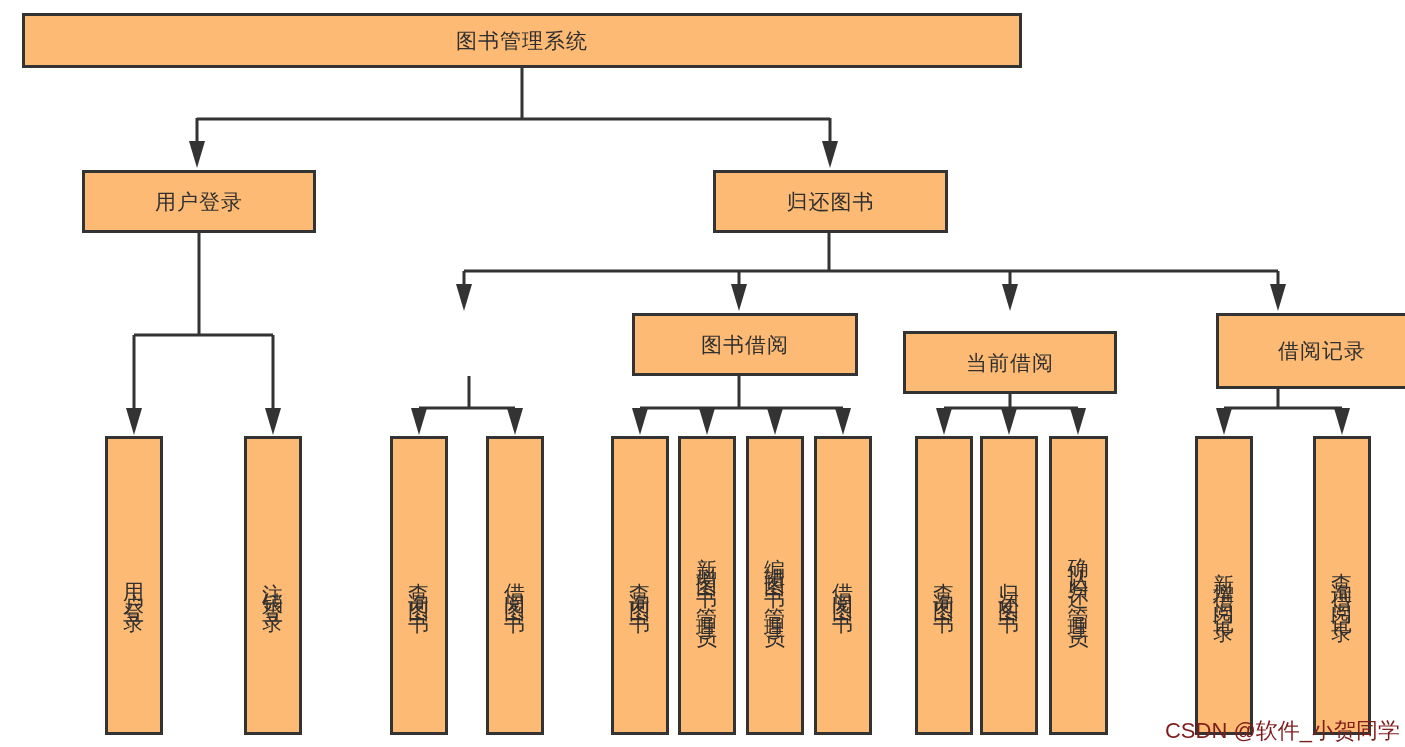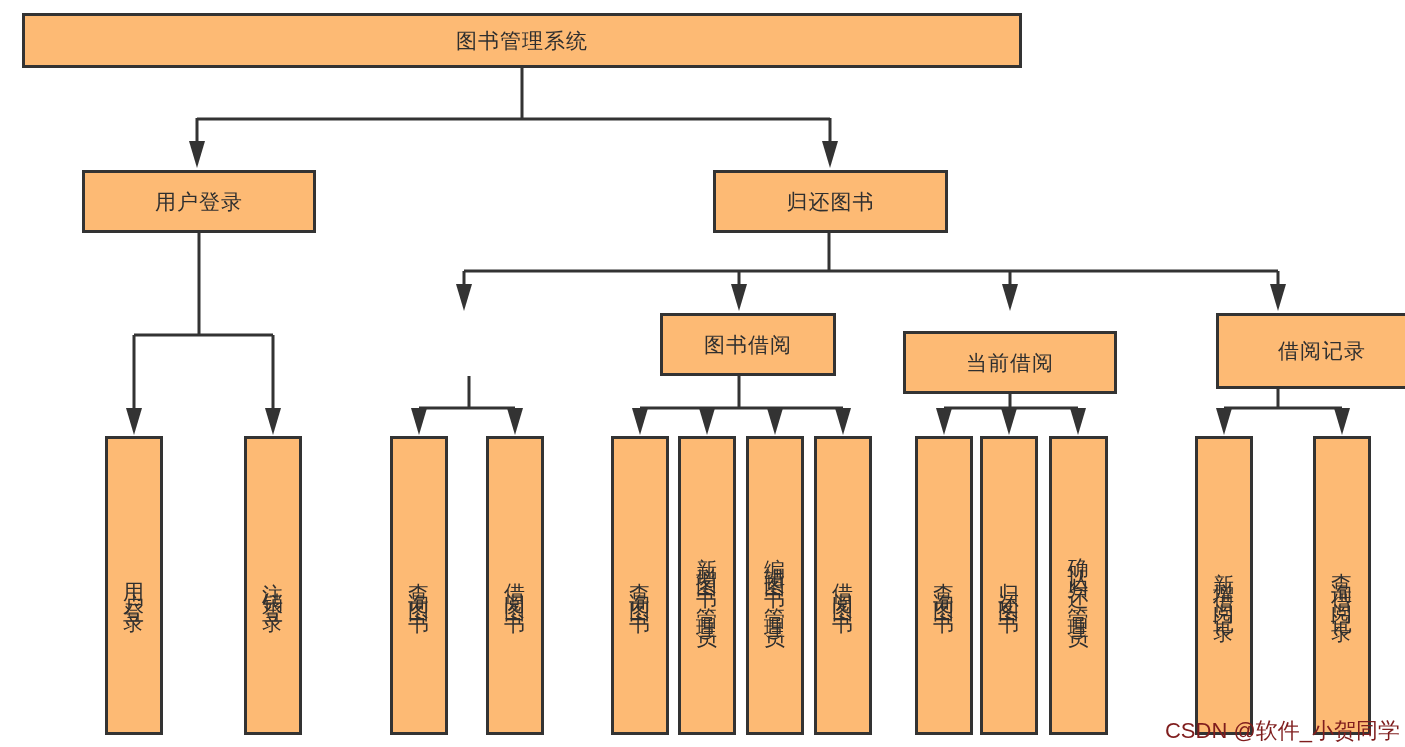--- a/index.html
+++ b/index.html
@@ -107,21 +107,21 @@
     <span>图书管理系统</span>
   </div>
 
   <div class="node hbox" style="left:82px; top:170px; width:234px; height:63px;">
     <span>用户登录</span>
   </div>
   <div class="node hbox" style="left:713px; top:170px; width:235px; height:63px;">
     <span>归还图书</span>
   </div>
 
-  <div class="node hbox" style="left:632px; top:313px; width:176px; height:63px;margin-left:28px;">
+  <div class="node hbox" style="left:632px; top:313px; width:226px; height:63px;">
     <span>图书借阅</span>
   </div>
   <div class="node hbox" style="left:903px; top:331px; width:214px; height:63px;">
     <span>当前借阅</span>
   </div>
   <div class="node hbox" style="left:1172px; top:313px; width:212px; height:76px;margin-left:44px;">
     <span>借阅记录</span>
   </div>
 
   <div class="node vbox" style="left:105px; top:436px; width:58px; height:299px;">

